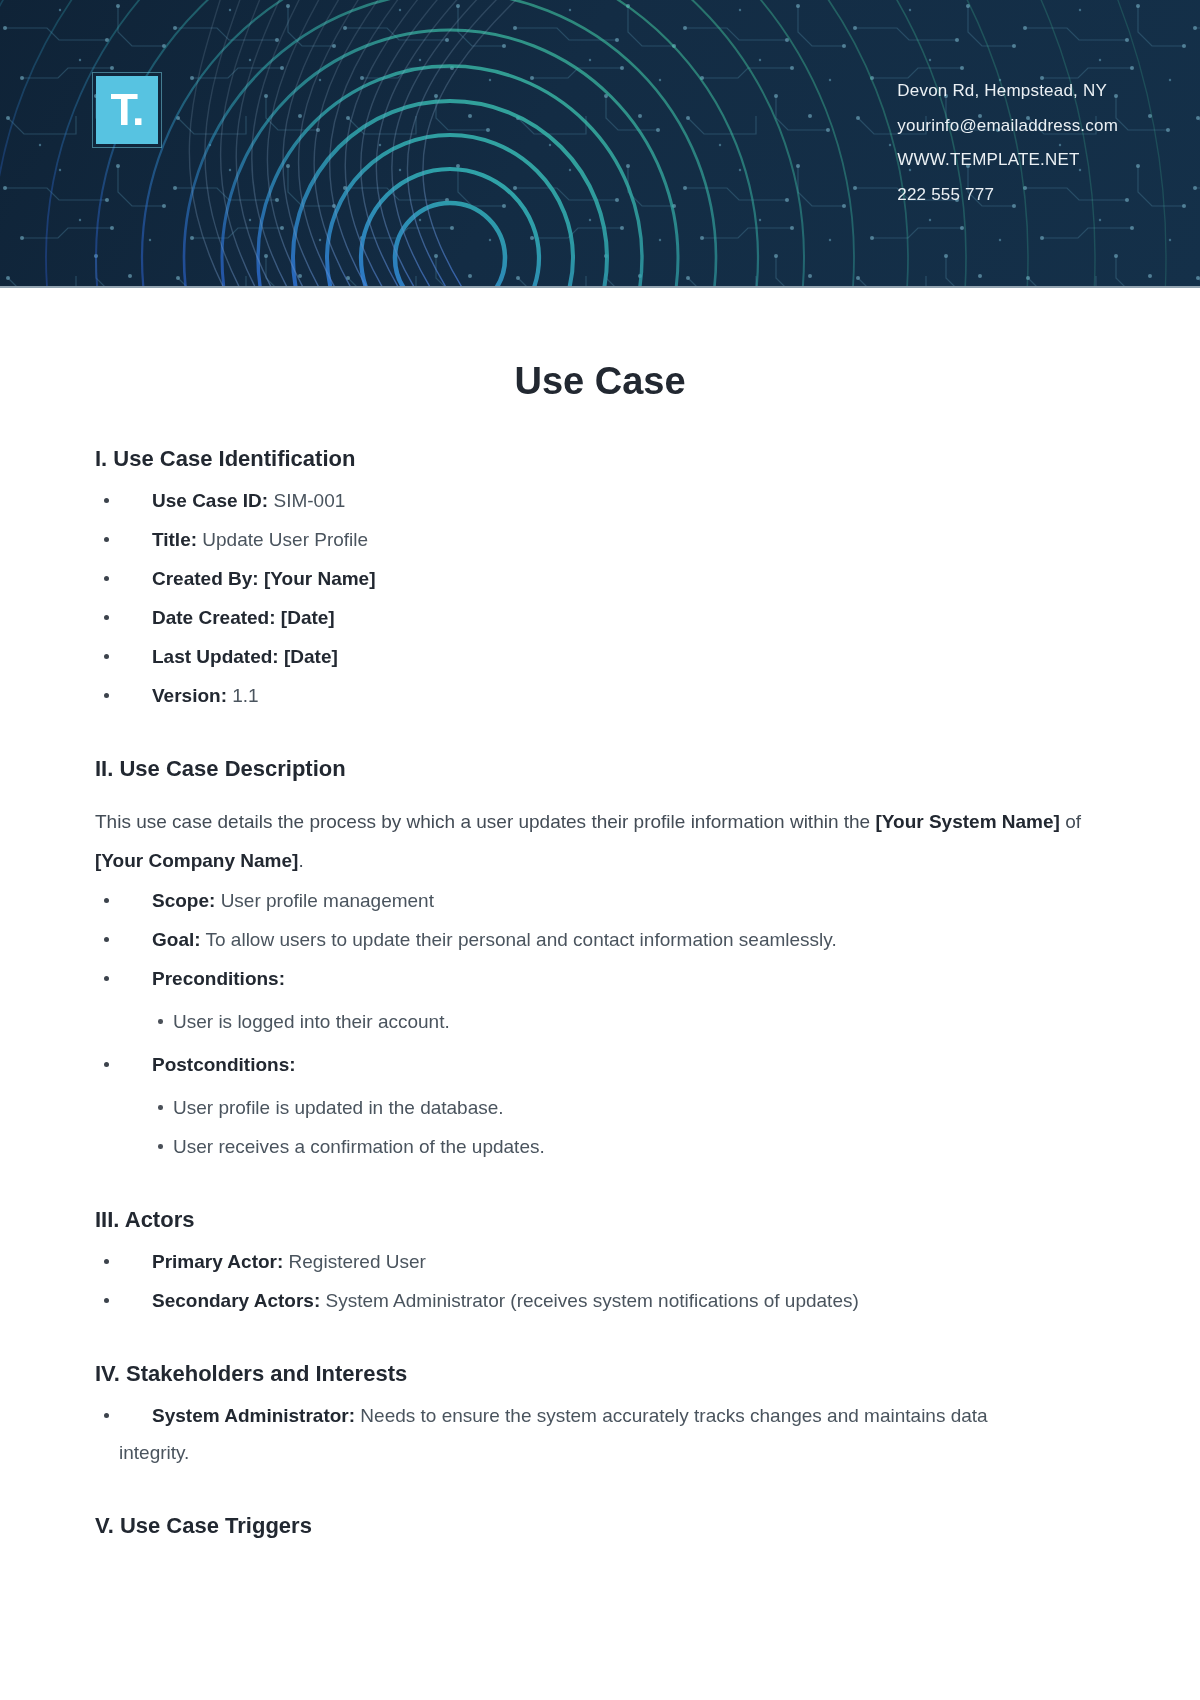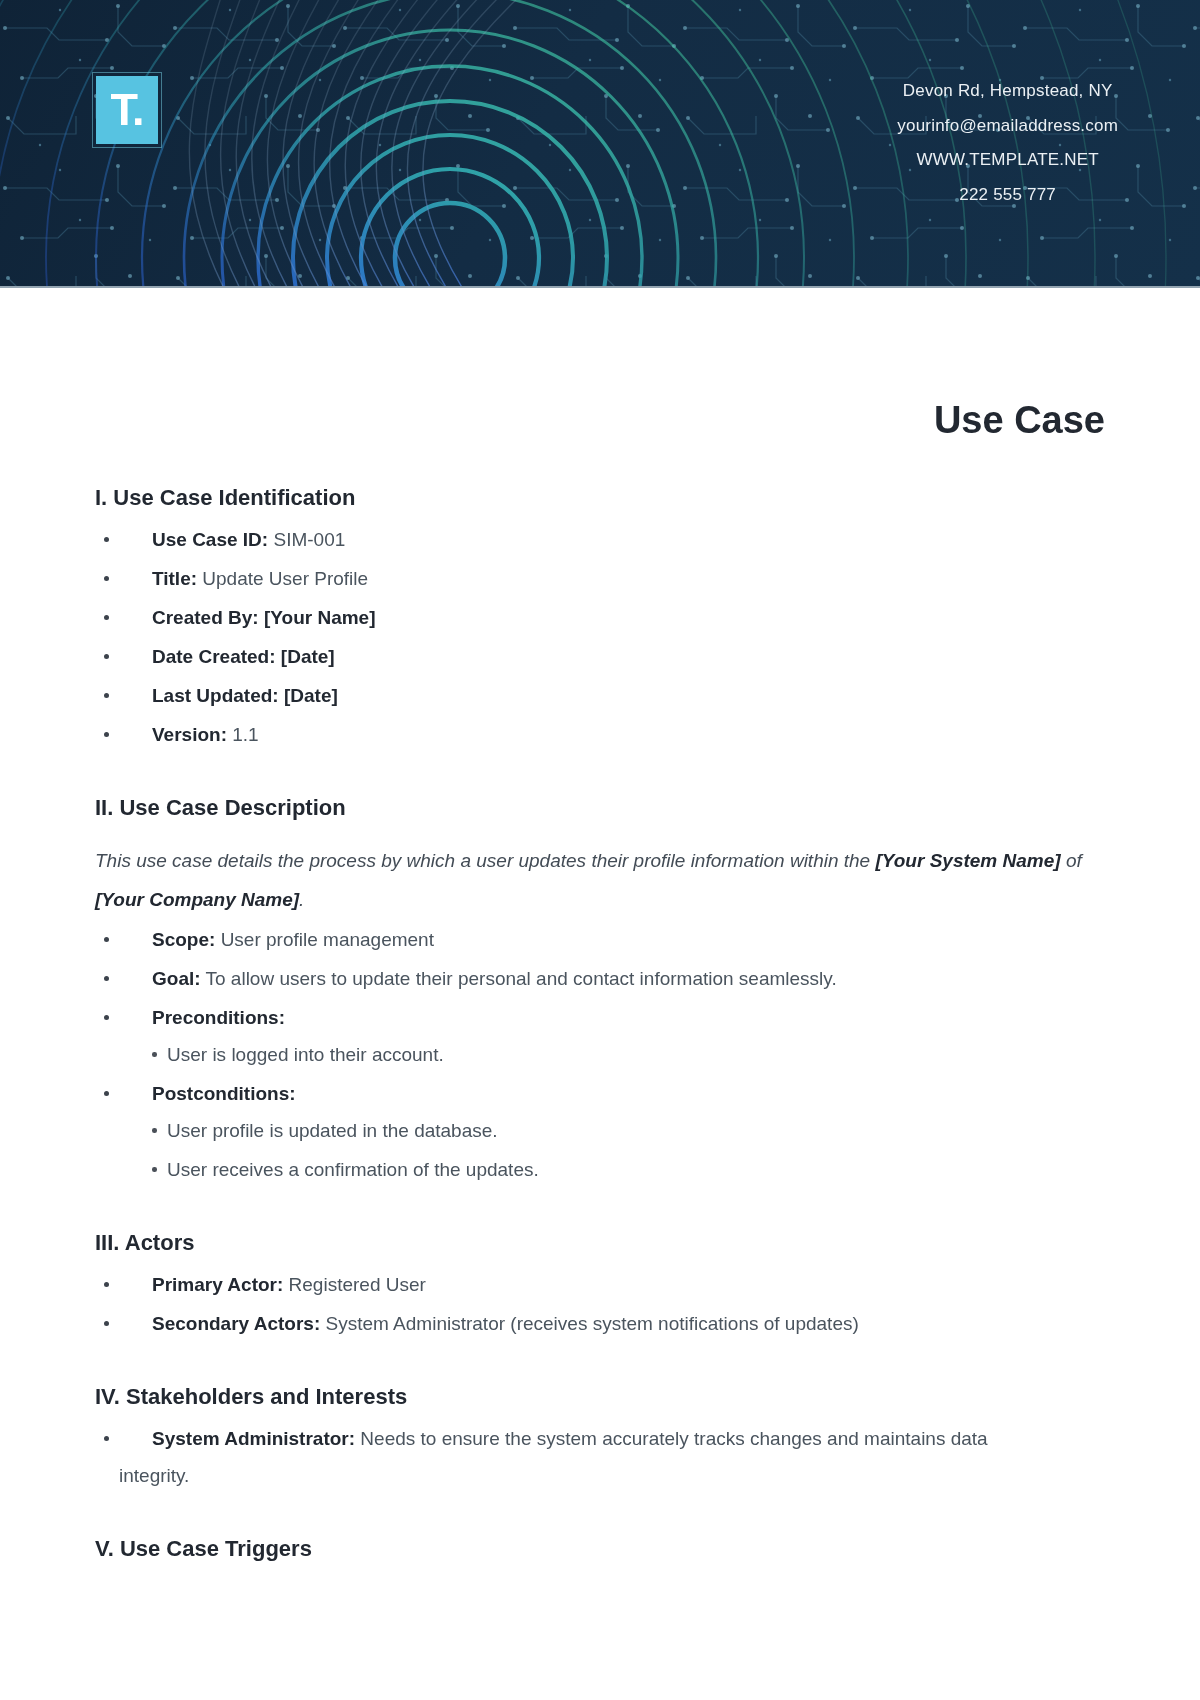--- a/index.html
+++ b/index.html
@@ -19,47 +19,47 @@
   .banner svg.art { position: absolute; inset: 0; display: block; }
   .logo {
     position: absolute; left: 96px; top: 76px; width: 62px; height: 68px;
     background: #57c3e1; color: #ffffff;
     display: flex; align-items: center; justify-content: center;
     font-size: 45px; font-weight: 700; letter-spacing: -1px;
     outline: 1.5px solid rgba(120,210,230,.5); outline-offset: 3px;
   }
   .contact {
     position: absolute; top: 74px; right: 82px;
-    text-align: center; color: #ebf0f4; font-size: 17px; line-height: 34.5px;
+    text-align: left; color: #ebf0f4; font-size: 17px; line-height: 34.5px;
     font-weight: 400; letter-spacing: .2px;
   }
   
   main { padding: 0 95px; }
   h1 {
-    margin: 109px 0 0; text-align: right;
+    margin: 70px 0 0; text-align: center;
     font-size: 38px; line-height: 46px; font-weight: 700; color: #222831;
   }
   h2 {
     margin: 38px 0 6px;
     font-size: 22px; line-height: 34px; font-weight: 700; color: #222831;
   }
-  p.desc { font-size: 19px; line-height: 39px; margin: 16px 0 2px; color: #434c56; font-style: italic; }
+  p.desc { font-size: 19px; line-height: 39px; margin: 16px 0 2px; color: #434c56; }
   p.desc .b { font-weight: 700; color: #222831; }
   ul { list-style: none; margin: 0; padding: 0; }
   li {
     position: relative; padding-left: 24px; margin-bottom: 2px;
     font-size: 19px; line-height: 37px; color: #4a545e;
   }
   li::before {
     content: ""; position: absolute; left: 9px; top: 16px;
     width: 5px; height: 5px; border-radius: 50%; background: #3c434c;
   }
   li strong { font-weight: 700; color: #222831; margin-left: 33px; }
   li .bv { font-weight: 700; color: #222831; }
-  ul.sub { padding-left: 24px; margin: 0; }
+  ul.sub { padding-left: 24px; margin: 6px; }
   ul.sub li::before { width: 4.5px; height: 4.5px; background: #4a5058; }
   ul.narrow { max-width: 945px; }
 </style>
 </head>
 <body>
 
 <header class="banner">
   <svg class="art" width="1200" height="288" viewBox="0 0 1200 288" aria-hidden="true">
     <defs>
       <linearGradient id="ringGrad" gradientUnits="userSpaceOnUse" x1="480" y1="-80" x2="230" y2="430">

